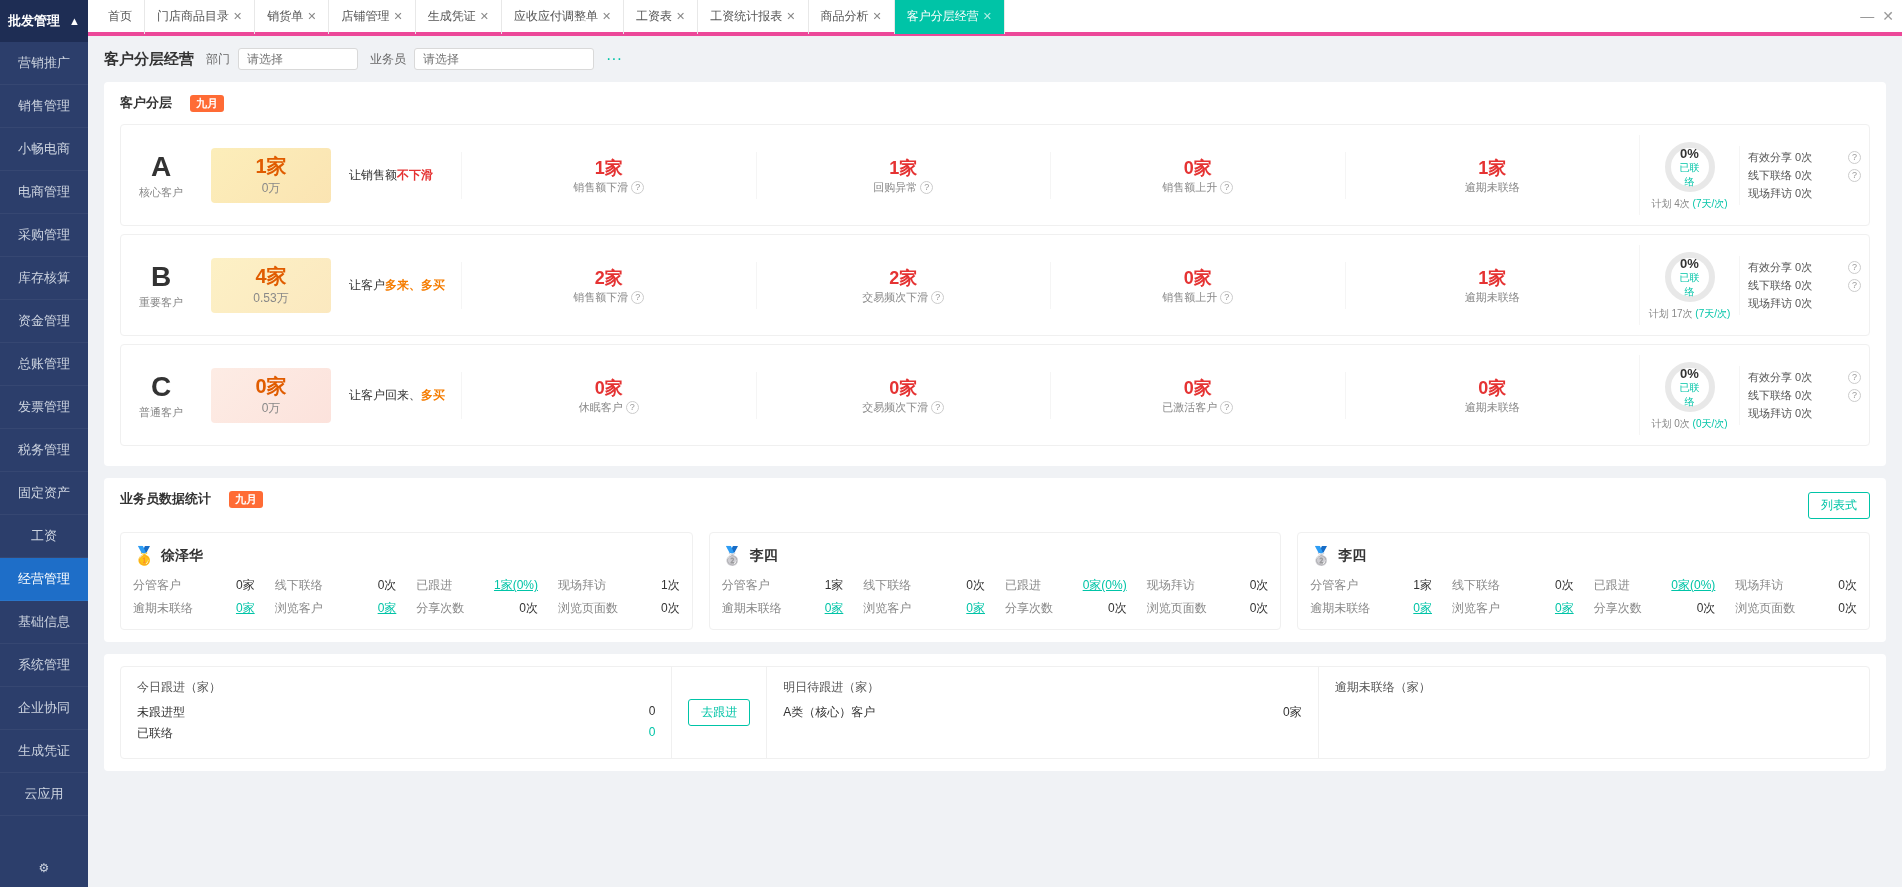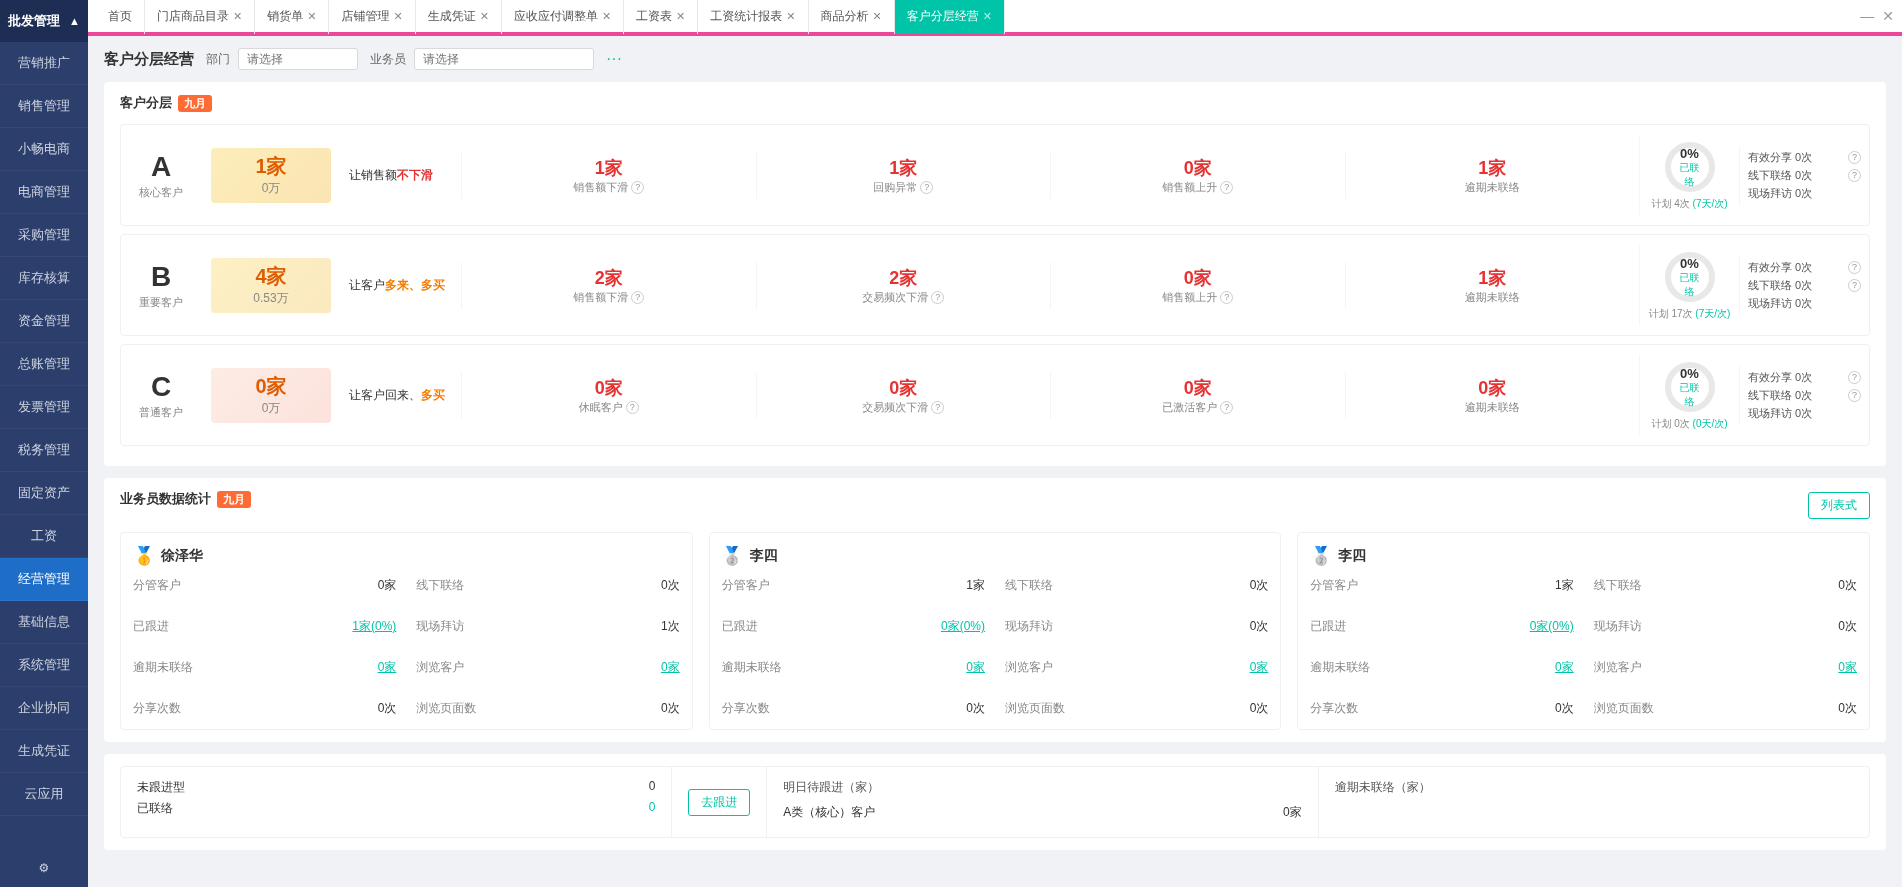--- a/index.html
+++ b/index.html
@@ -134,21 +134,21 @@
       padding: 12px 16px;
       margin-bottom: 12px;
     }
     .section-title {
       font-size: 13px;
       font-weight: bold;
       color: #333;
       margin-bottom: 12px;
       display: flex;
       align-items: center;
-      gap: 6px;
+      gap: 18px;
     }
     .month-badge {
       background: #ff6b35;
       color: #fff;
       border-radius: 3px;
       padding: 1px 6px;
       font-size: 11px;
     }
 
     
@@ -345,22 +345,22 @@
       font-weight: bold;
       color: #333;
     }
     .medal-icon {
       width: 22px;
       height: 22px;
       font-size: 18px;
     }
     .staff-stats-grid {
       display: grid;
-      grid-template-columns: 1fr 1fr;
-      gap: 24px 20px;
+      grid-template-columns: 1fr 1fr 1fr 1fr;
+      gap: 6px 20px;
     }
     .staff-stat-row {
       display: flex;
       align-items: center;
       justify-content: space-between;
       font-size: 12px;
     }
     .staff-stat-label { color: #888; }
     .staff-stat-value { color: #333; }
     .staff-stat-value.link { color: #00c4a7; text-decoration: underline; cursor: pointer; }
@@ -823,20 +823,21 @@
             </div>
           </div>
         </div>
       </div>
     </div>
 
     <div class="followup-section">
       <div style="display:flex;align-items:stretch;border:1px solid #f0f0f0;border-radius:4px;">
 
         <div style="flex:1;padding:12px 16px;border-right:1px solid #f0f0f0;">
+          <div style="font-size:12px;color:#555;margin-bottom:8px;">今日跟进（家）</div>
           <div style="display:flex;justify-content:space-between;font-size:12px;margin-bottom:4px;">
             <span>未跟进型</span>
               <span>0</span>
           </div>
           <div style="display:flex;justify-content:space-between;font-size:12px;margin-bottom:4px;">
             <span>已联络</span>
               <span style="color:#00c4a7;">0</span>
           </div>
         </div>
 

